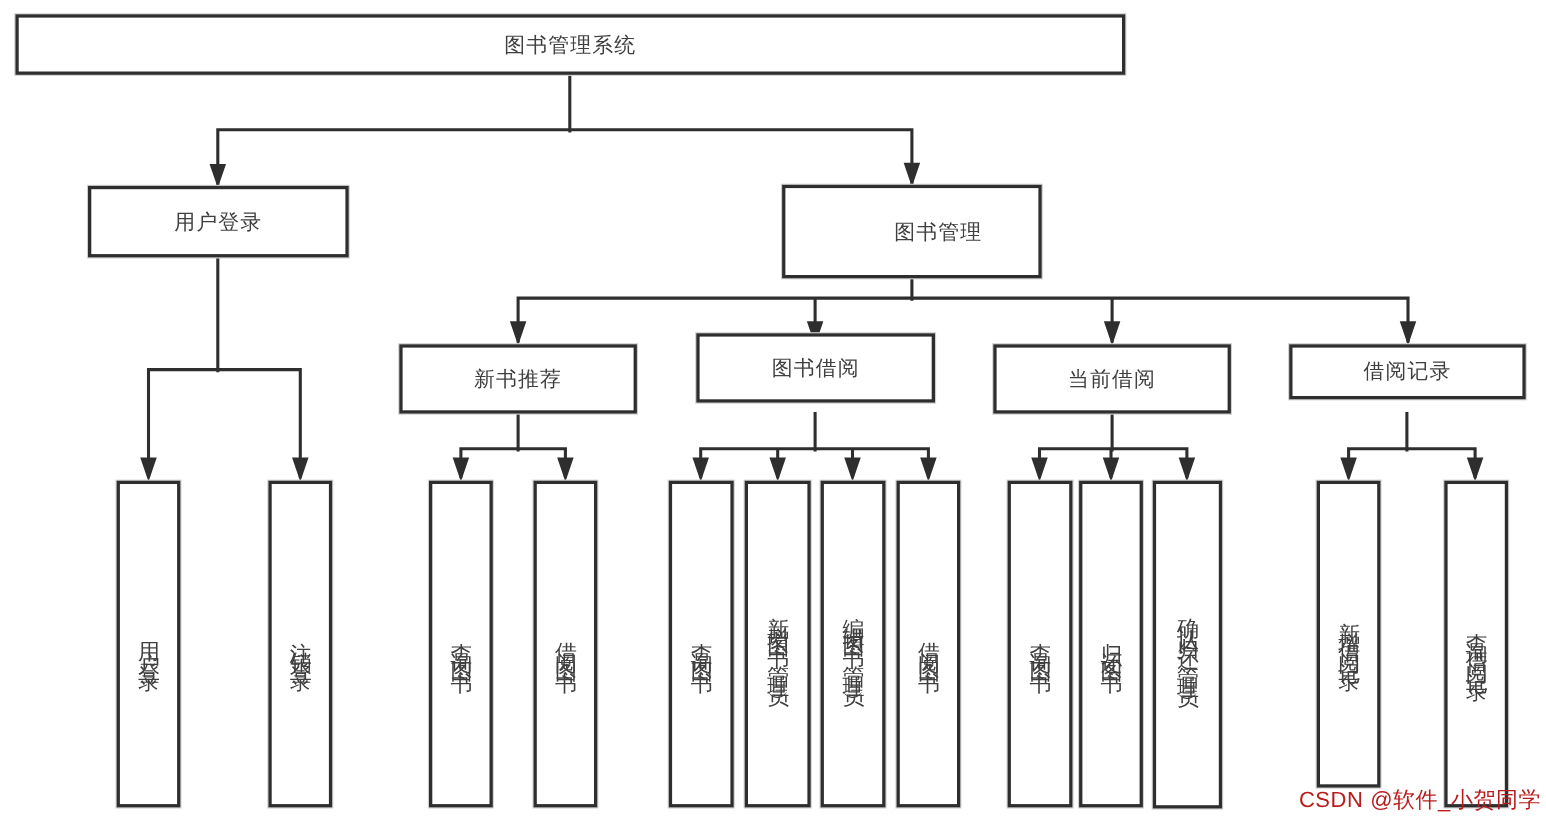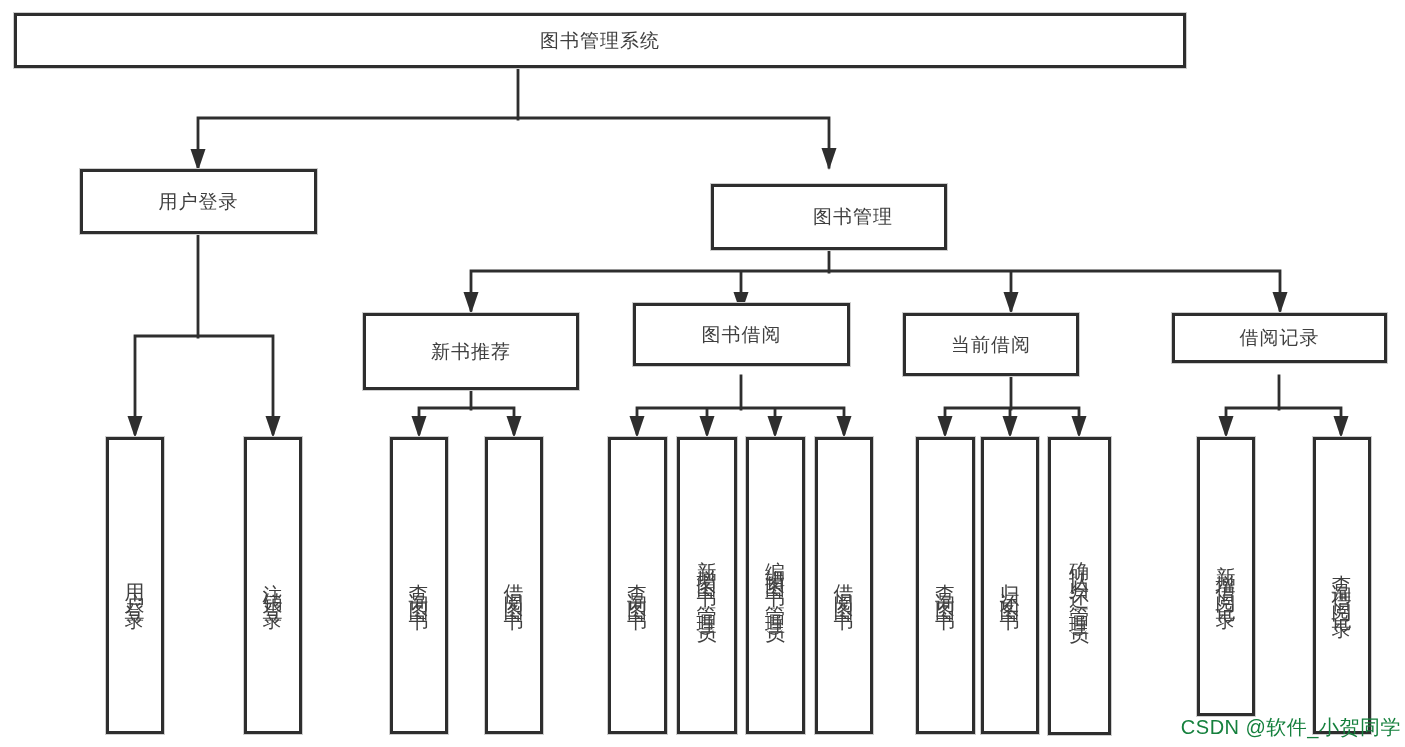--- a/index.html
+++ b/index.html
@@ -43,21 +43,21 @@
     font-size: 20px;
     letter-spacing: 9px;
     line-height: 1;
     white-space: nowrap;
   }
   #watermark {
     position: absolute;
     right: 4px;
     top: 714px;
     font-size: 20px;
-    color: #15803d;
+    color: #b91c1c;
     letter-spacing: 0.5px;
     white-space: nowrap;
     z-index: 5;
   }
 </style>
 </head>
 <body>
 
 <div id="canvas">
 
@@ -102,38 +102,38 @@
       <use href="#arr" x="775" y="438"></use>
       <use href="#arr" x="844" y="438"></use>
       <use href="#arr" x="945" y="438"></use>
       <use href="#arr" x="1010" y="438"></use>
       <use href="#arr" x="1079" y="438"></use>
       <use href="#arr" x="1226" y="438"></use>
       <use href="#arr" x="1341" y="438"></use>
     </g>
   </svg>
 
-  <div class="node h" style="left:14px; top:13px; width:1172px; height:55px;">
+  <div class="node h" style="left:14px; top:13px; width:1009px; height:55px;">
     <span>图书管理系统</span>
   </div>
 
   <div class="node h" style="left:80px; top:169px; width:237px; height:65px;">
     <span>用户登录</span>
   </div>
-  <div class="node h" style="left:711px; top:184px; width:236px; height:66px;padding-left:48px;">
+  <div class="node h" style="left:711px; top:168px; width:236px; height:85px;padding-left:48px;">
     <span>图书管理</span>
   </div>
 
-  <div class="node h" style="left:363px; top:313px; width:216px; height:77px;font-family:Liberation Serif, serif;">
+  <div class="node h" style="left:363px; top:313px; width:216px; height:63px;font-family:Liberation Serif, serif;">
     <span>新书推荐</span>
   </div>
   <div class="node h" style="left:633px; top:303px; width:217px; height:63px;">
     <span>图书借阅</span>
   </div>
-  <div class="node h" style="left:903px; top:313px; width:176px; height:63px;">
+  <div class="node h" style="left:903px; top:313px; width:216px; height:63px;">
     <span>当前借阅</span>
   </div>
   <div class="node h" style="left:1172px; top:313px; width:215px; height:50px;">
     <span>借阅记录</span>
   </div>
 
   <div class="node v" style="left:106px; top:437px; width:58px; height:297px;">
     <span>用户登录</span>
   </div>
   <div class="node v" style="left:244px; top:437px; width:58px; height:297px;">

